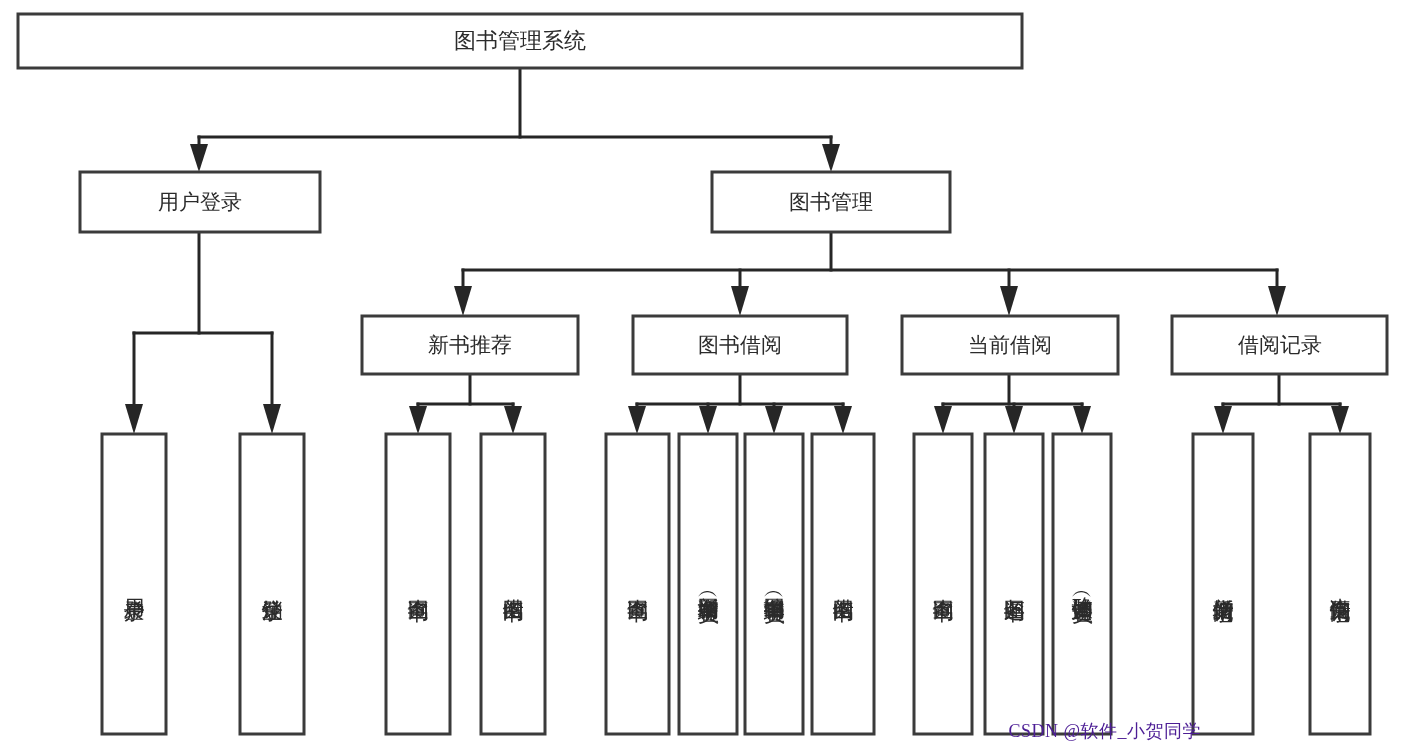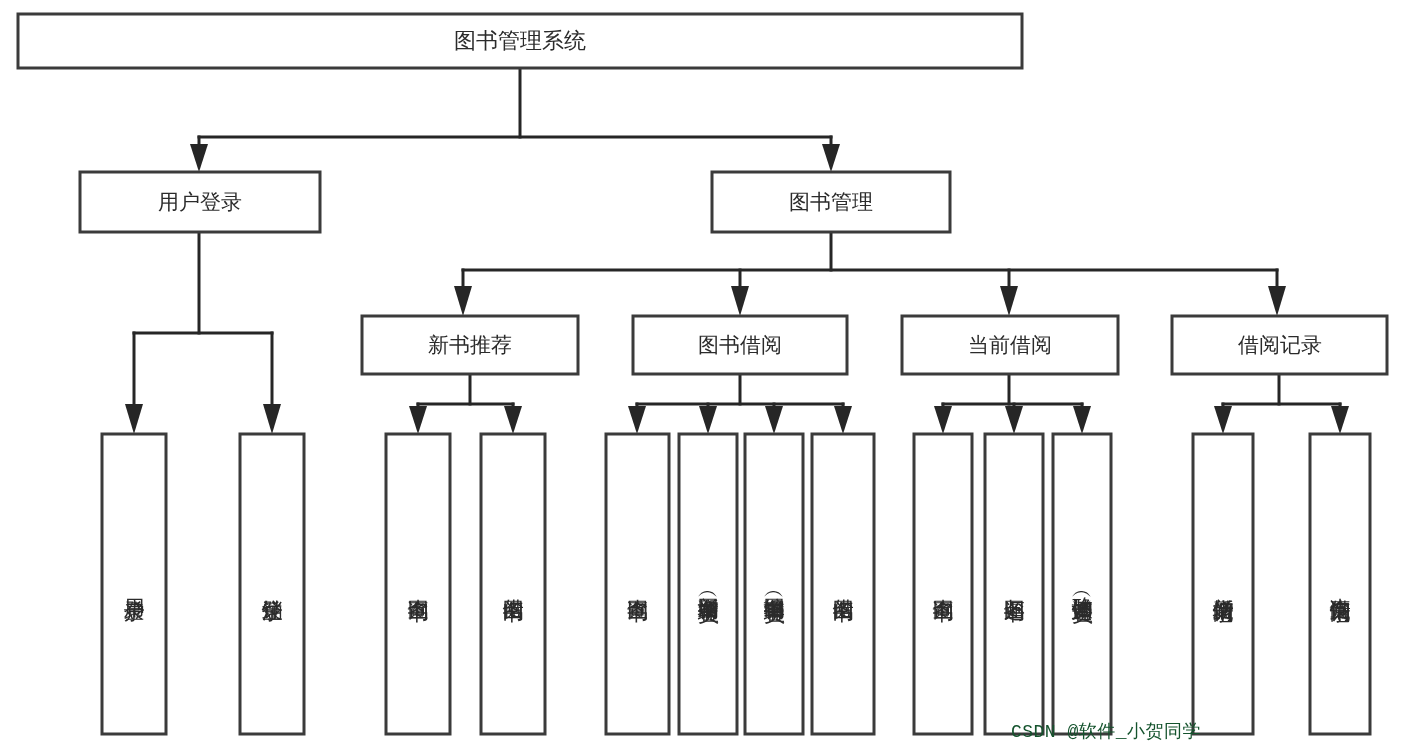--- a/index.html
+++ b/index.html
@@ -70,23 +70,23 @@
     color: #2b2b2b;
     letter-spacing: 1px;
     pointer-events: none;
     text-align: center;
     box-sizing: border-box;
   }
   #watermark {
     position: absolute;
     right: 8px;
     bottom: 4px;
-    font-family: Liberation Mono, monospace;
+    font-family: Liberation Serif, serif;
     font-size: 18px;
-    color: #14532d;
+    color: #4c1d95;
     letter-spacing: 0.5px;
     white-space: nowrap;
   }
 </style>
 </head>
 <body>
 
 <div id="diagram-root">
 
   <svg id="flow-svg" viewBox="0 0 1405 747">

